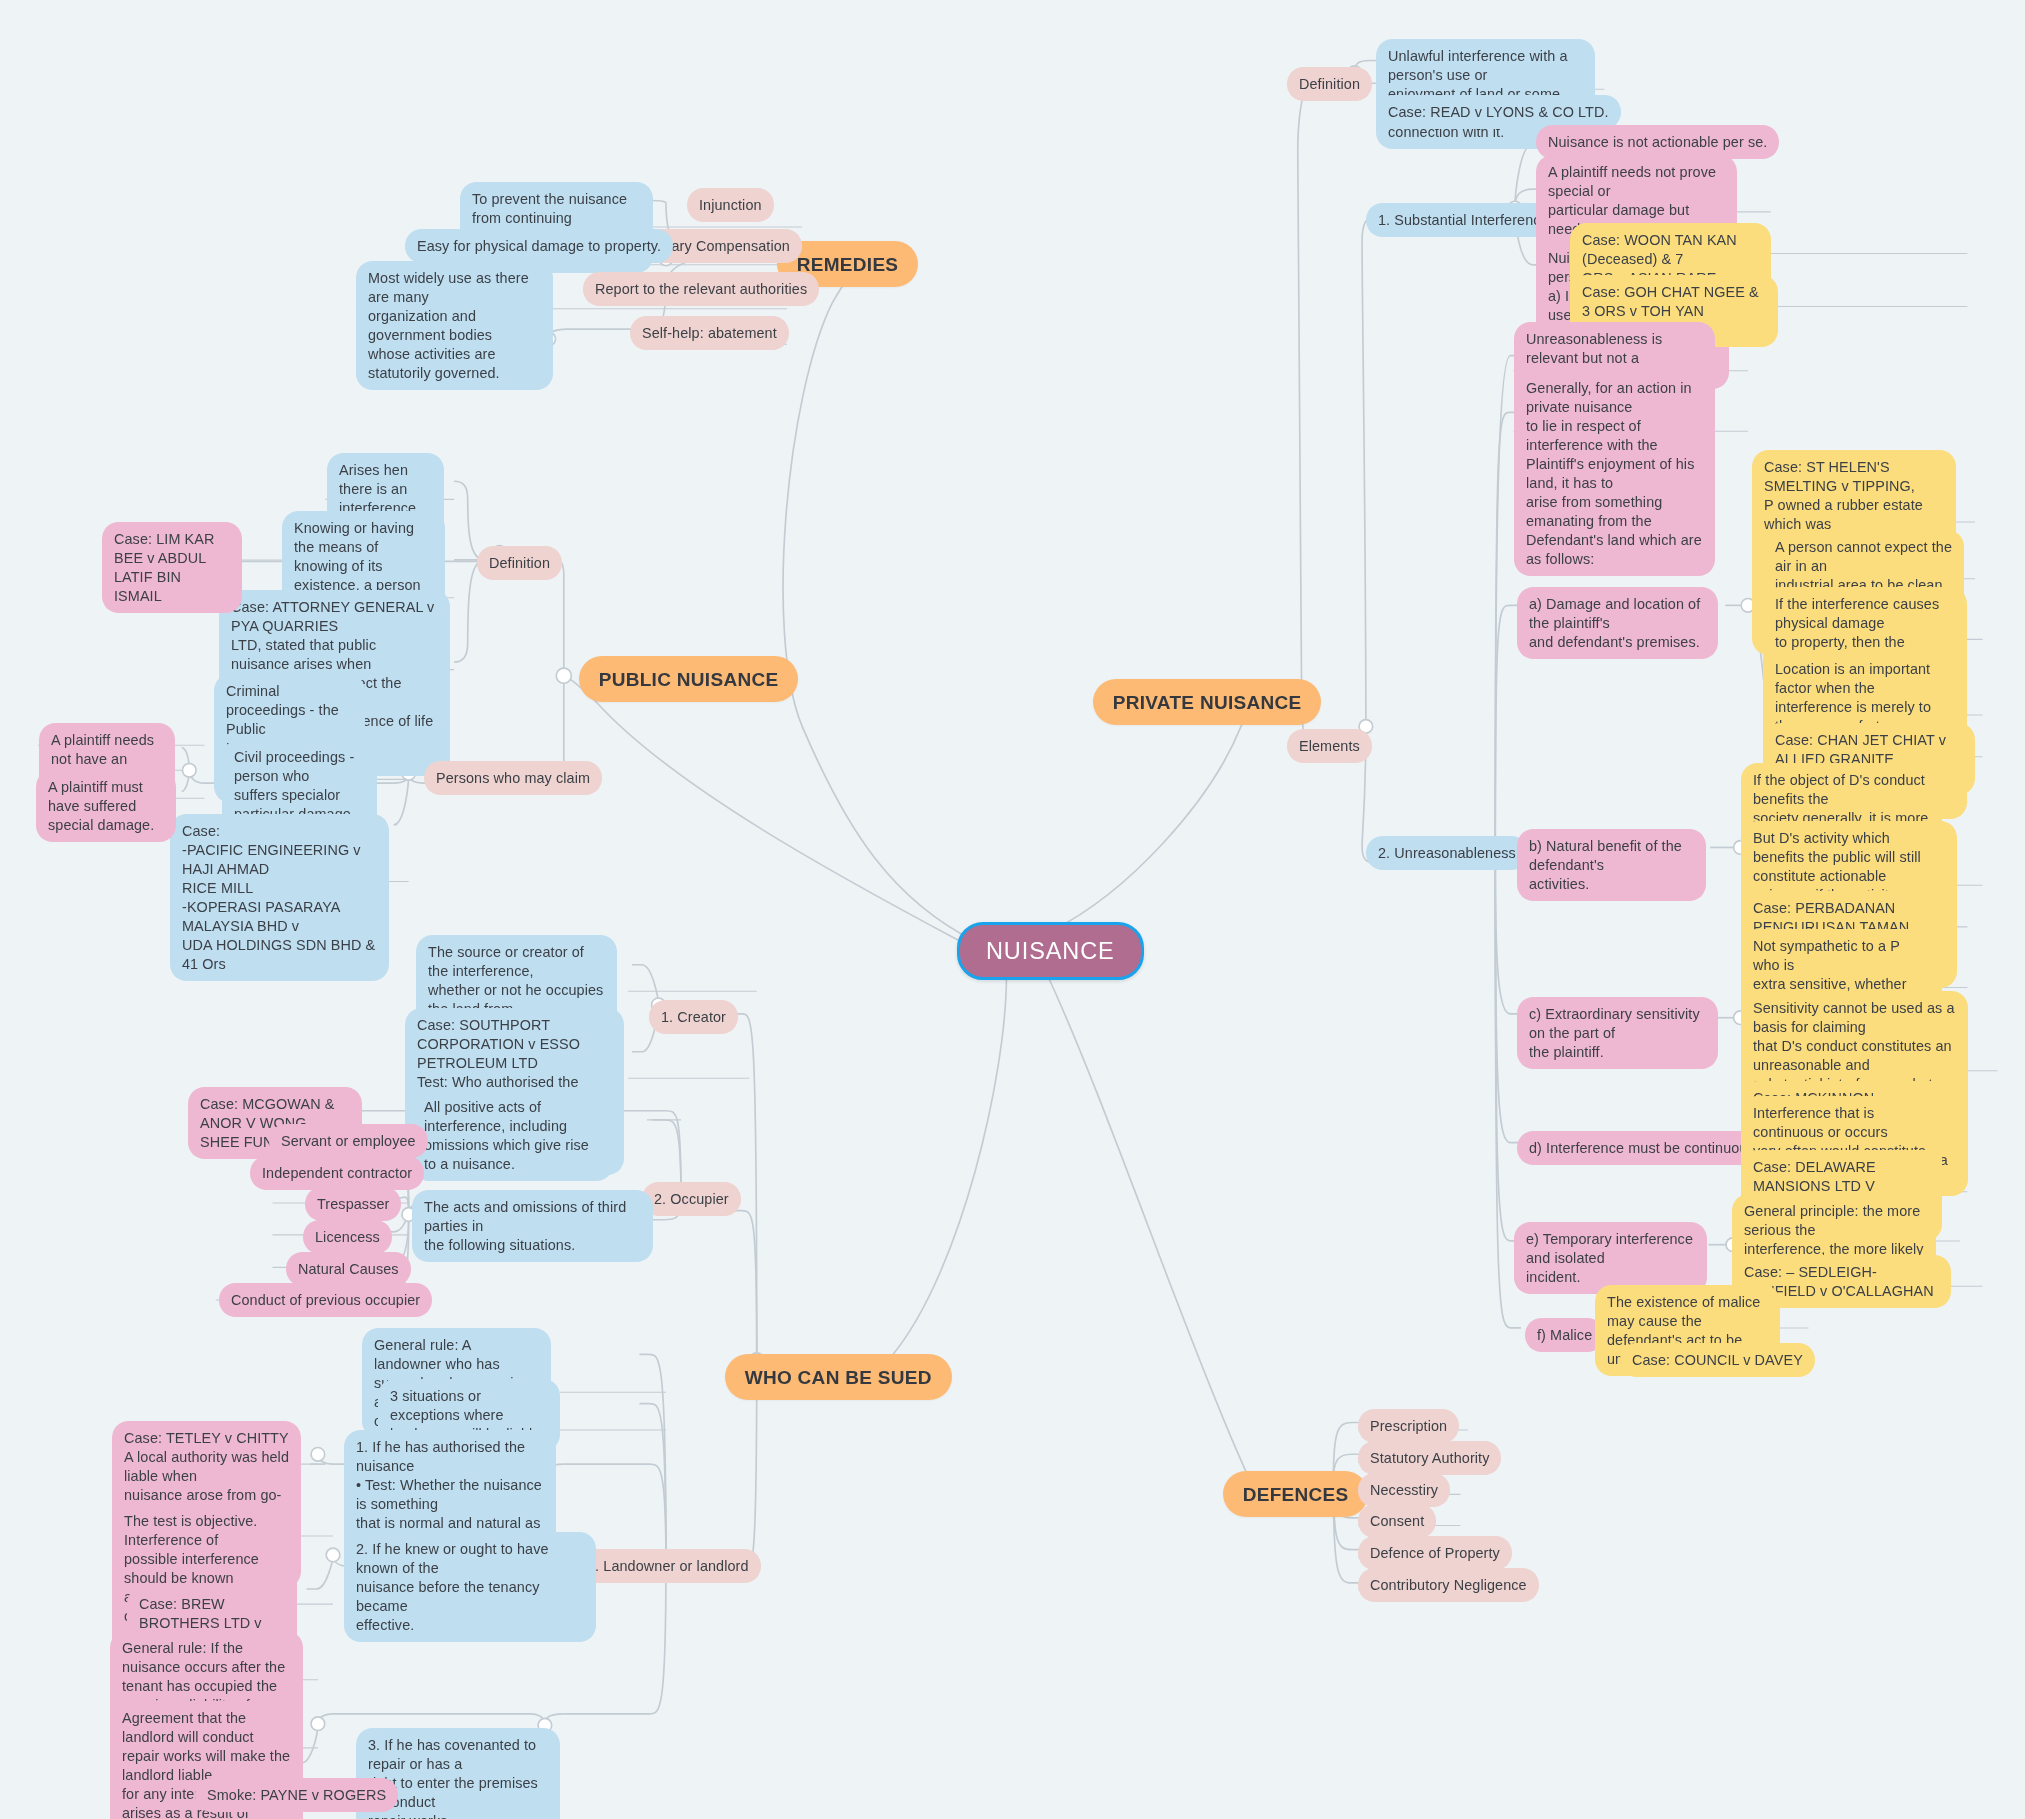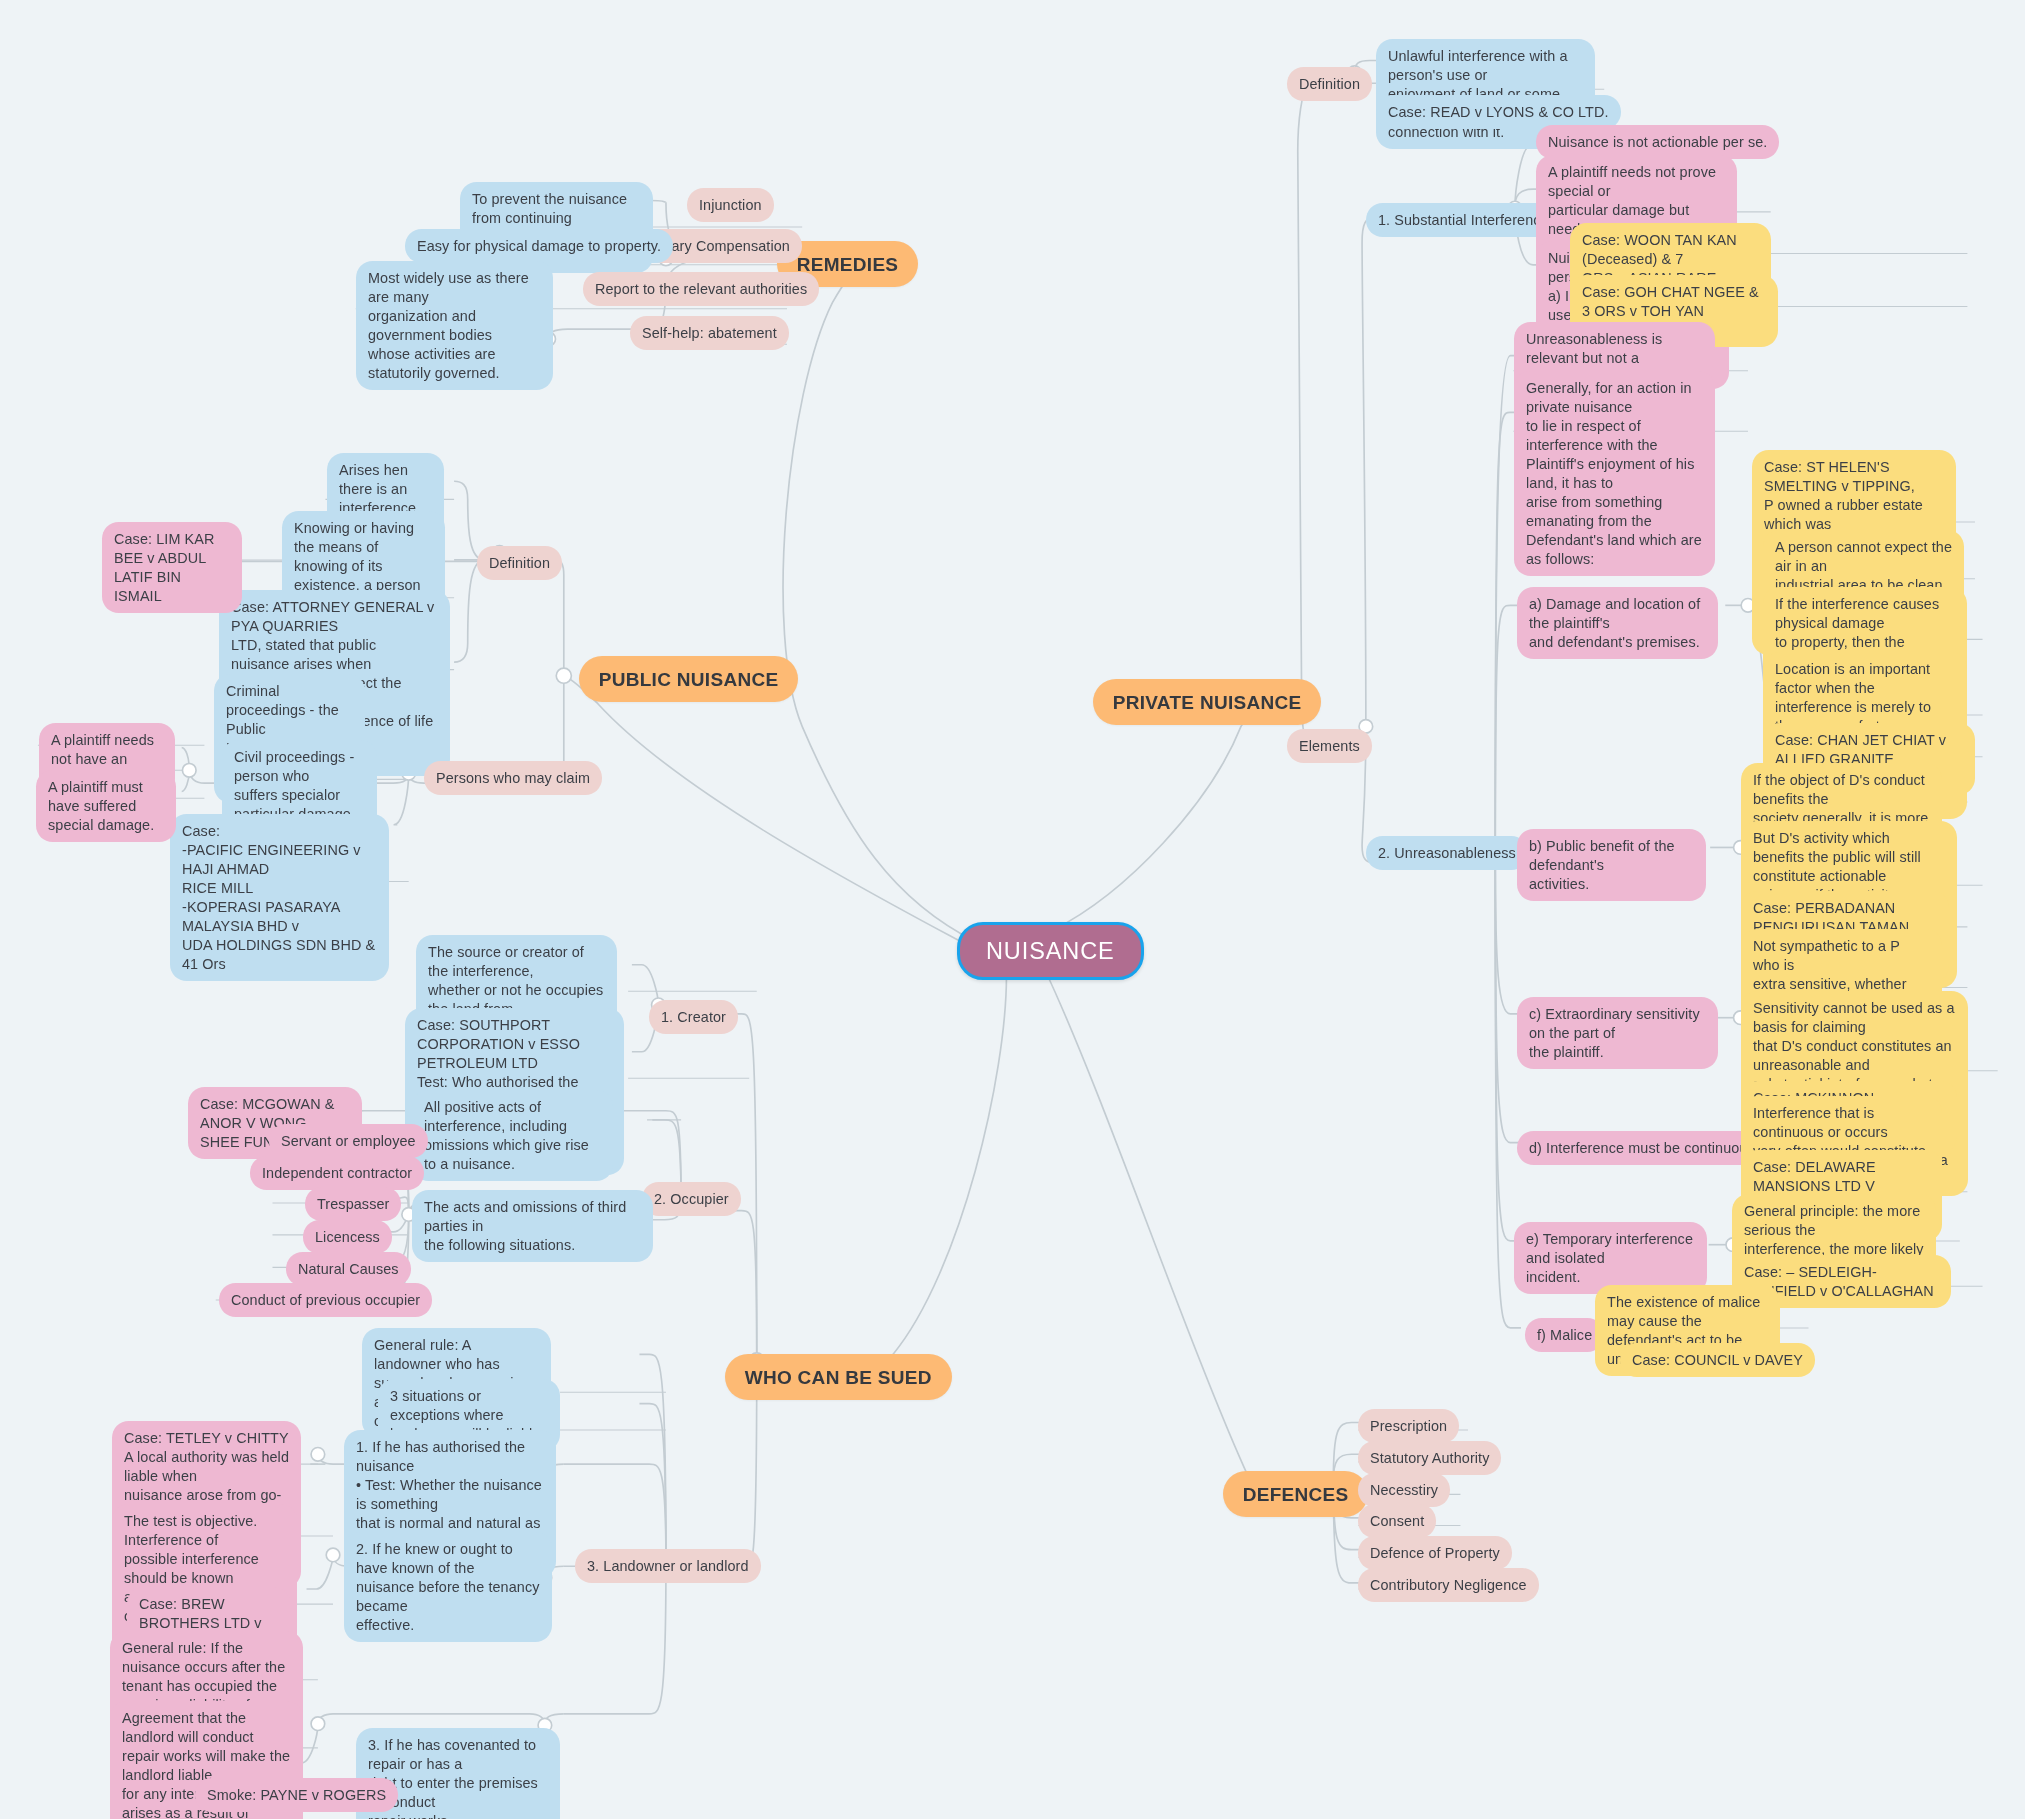--- a/index.html
+++ b/index.html
@@ -401,21 +401,21 @@
   <div class="node yellow" style="left:1763px;top:587px;width:204px;">If the interference causes physical damage
 to property, then the surrounding
 circumstances is irrelevant.</div>
   <div class="node yellow" style="left:1763px;top:652px;width:204px;">Location is an important factor when the
 interference is merely to the use, comfort
 and enjoyment of land as opposed to
 physical damage to property.</div>
   <div class="node yellow" style="left:1763px;top:723px;width:212px;">Case: CHAN JET CHIAT  v ALLIED GRANITE
 MARBLE INDUSTRIES</div>
 
-  <div class="node pink" style="left:1517px;top:829px;width:189px;">b) Public benefit of the defendant's
+  <div class="node pink" style="left:1517px;top:829px;width:189px;">b) Natural benefit of the defendant's
 activities.</div>
   <div class="node yellow" style="left:1741px;top:763px;width:201px;">If the object of D's conduct benefits the
 society generally, it is more likely that the
 conduct will not be deemed unreasonable.</div>
   <div class="node yellow" style="left:1741px;top:821px;width:216px;">But D's activity which benefits the public will still
 constitute actionable nuisance if the activity
 causes damage to property or substantial
 interference to P's enjoyment of his land.</div>
   <div class="node yellow" style="left:1741px;top:891px;width:208px;">Case: PERBADANAN PENGURUSAN TAMAN
 BUKIT JAMBUL V KERAJAAN MALAYSIA</div>
@@ -479,21 +479,21 @@
   <div class="node rose" style="left:575px;top:1549px;">3. Landowner or landlord</div>
   <div class="node blue" style="left:362px;top:1328px;width:189px;">General rule: A landowner who has
 surrendered possession and control of
 certain premises.</div>
   <div class="node blue" style="left:378px;top:1379px;width:182px;">3 situations or exceptions where
 landowner will be liable.</div>
   <div class="node blue" style="left:344px;top:1430px;width:212px;">1. If he has authorised the nuisance
 • Test: Whether the nuisance is something
 that is normal and natural as a result of the
 tenancy or lease?</div>
-  <div class="node blue" style="left:344px;top:1532px;width:208px;">2. If he knew or ought to have known of the
+  <div class="node blue" style="left:344px;top:1532px;width:252px;">2. If he knew or ought to have known of the
 nuisance before the tenancy became
 effective.</div>
   <div class="node blue" style="left:356px;top:1684px;width:204px;margin-top:44px;">3. If he has covenanted to repair or has a
 right to enter the premises to conduct
 repair works.</div>
   <div class="node pink" style="left:112px;top:1421px;width:189px;">Case: TETLEY v CHITTY
 A local authority was held liable when
 nuisance arose from go-karting activities
 on land which was let by it. Tenant may
 also be found liable</div>

